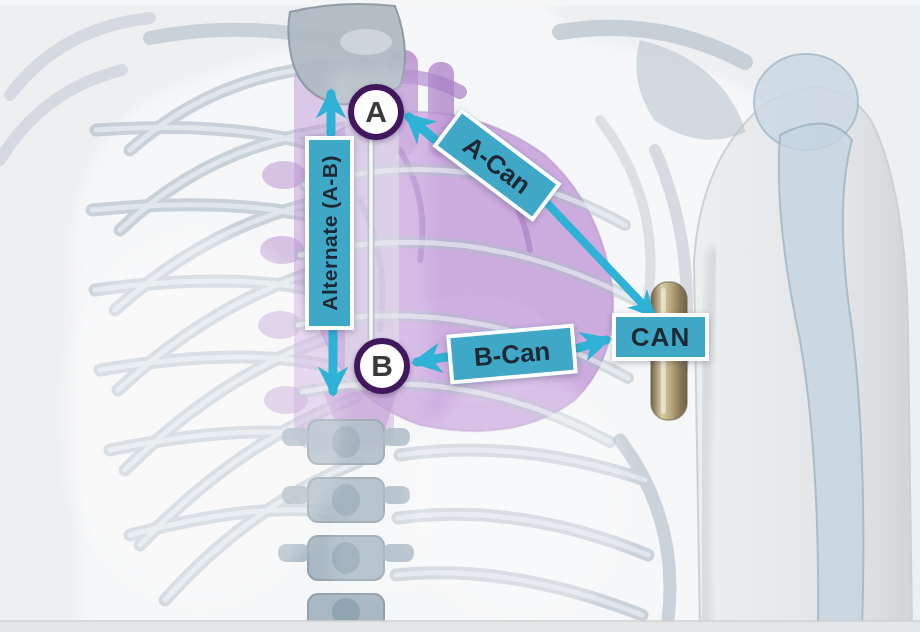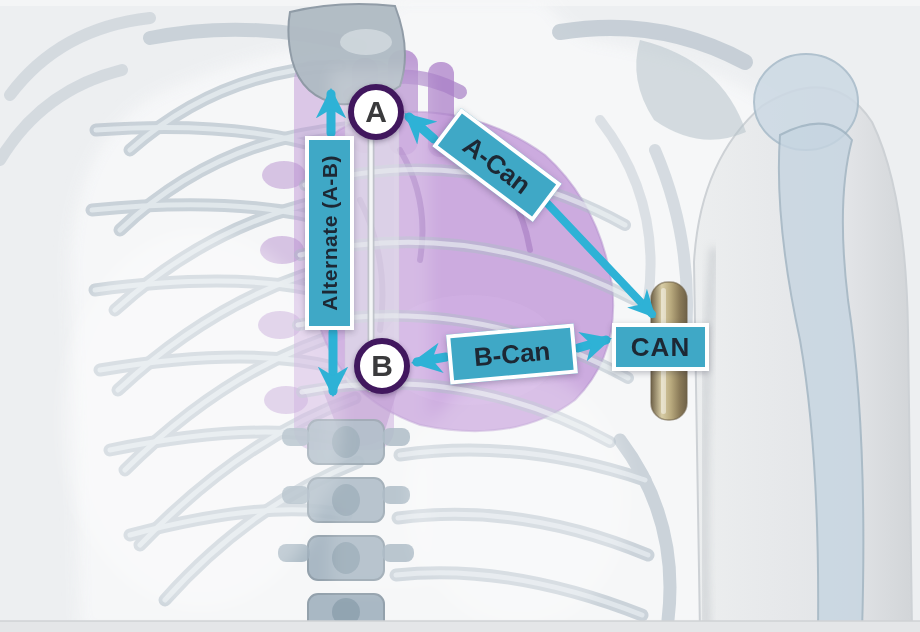--- a/index.html
+++ b/index.html
@@ -14,21 +14,21 @@
     position:absolute;display:flex;align-items:center;justify-content:center;
     background:var(--label-fill,#3fa8c6);
     border:4px solid var(--label-border,#ffffff);
     color:var(--label-text,#1d2834);
     font-weight:bold;font-size:26px;line-height:1;
     box-shadow:0 2px 6px rgba(40,40,60,.28);
     white-space:nowrap;
   }
   .tag-a-can{left:434px;top:141px;width:118px;height:40px;transform:rotate(37deg);}
   .tag-b-can{left:448px;top:329px;width:120px;height:42px;transform:rotate(-5deg);}
-  .tag-can{left:612px;top:323px;width:89px;height:40px;letter-spacing:1px;}
+  .tag-can{left:612px;top:313px;width:89px;height:40px;letter-spacing:1px;}
   .tag-alt{left:305px;top:136px;width:41px;height:186px;font-size:21px;}
   .tag-alt span{writing-mode:vertical-rl;transform:rotate(180deg);letter-spacing:.5px;}
   
   .marker{
     position:absolute;width:44px;height:44px;border-radius:50%;
     border:6px solid var(--marker-ring,#41175e);
     background:var(--marker-fill,#ffffff);
     color:var(--marker-text,#3a3a3c);
     display:flex;align-items:center;justify-content:center;
     font-weight:bold;font-size:30px;line-height:1;

